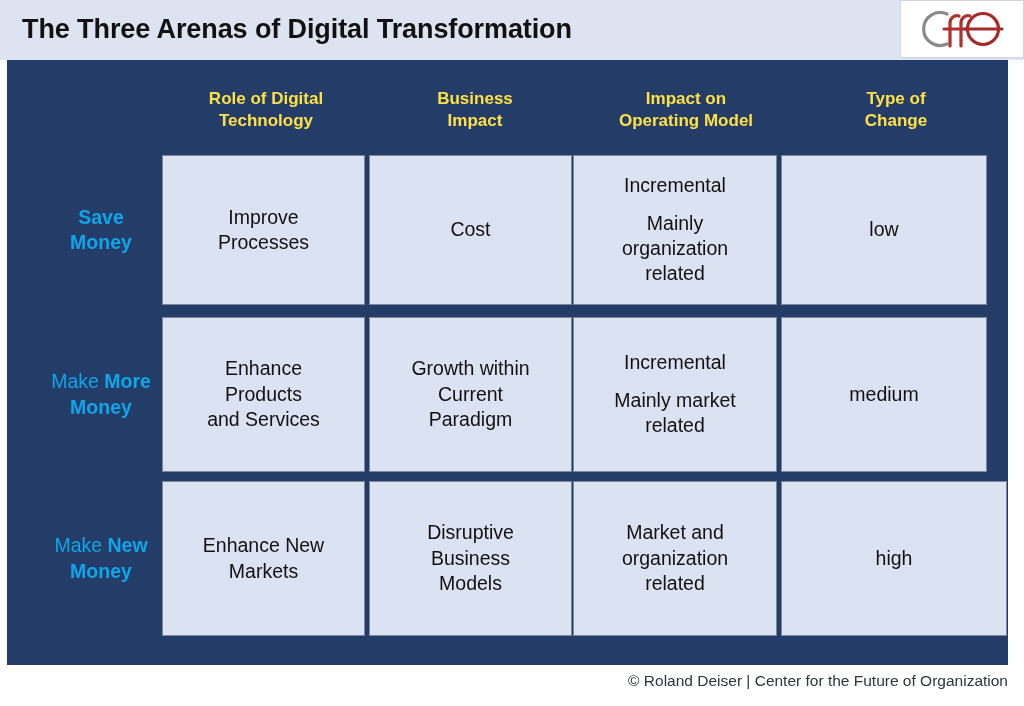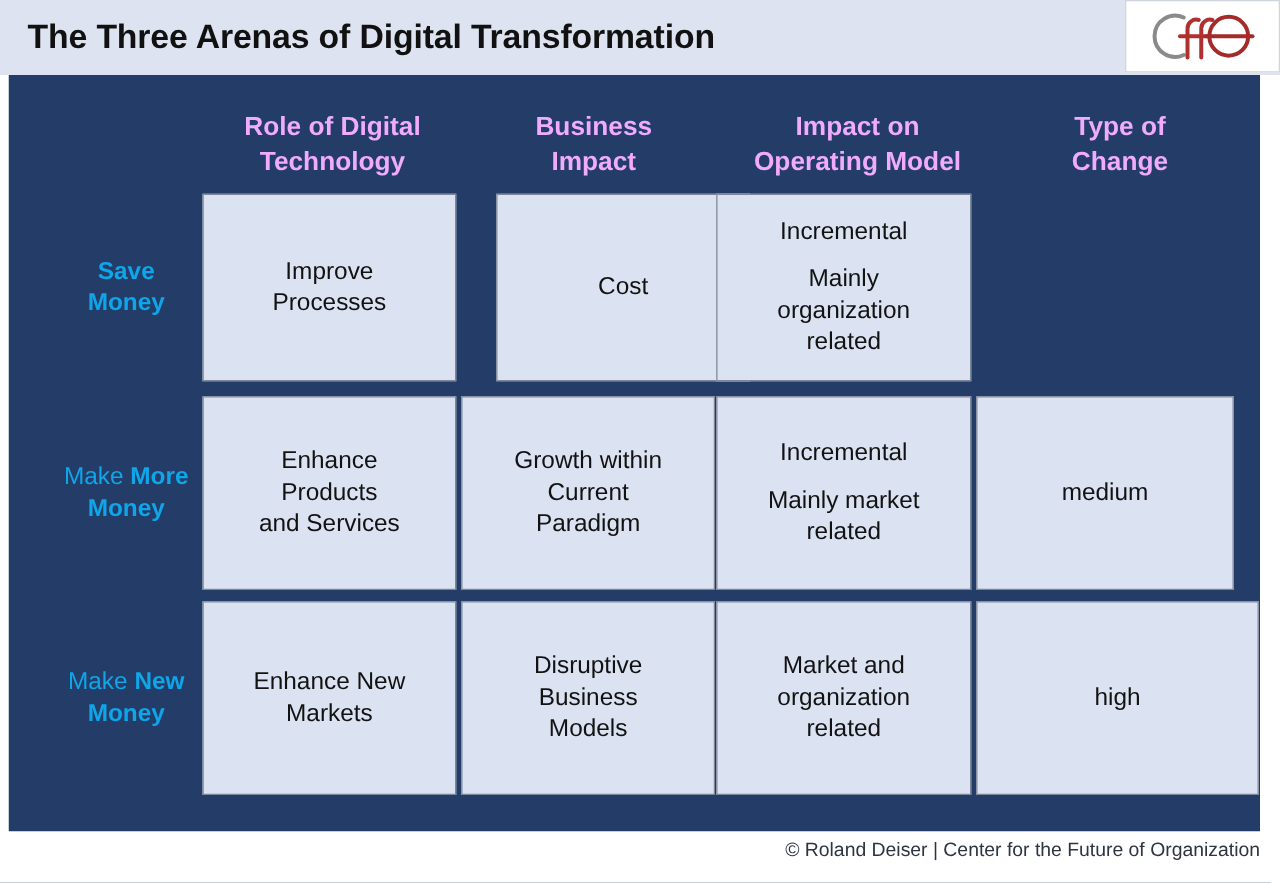--- a/index.html
+++ b/index.html
@@ -65,22 +65,22 @@
 
   
   .col-headers {
     position: absolute;
     left: 155px;
     top: 28px;
     width: 838px;
     display: flex;
   }
   .col-head {
-    color: #f0abfc;
-    font-size: 21px;
+    color: #fde047;
+    font-size: 17px;
     font-weight: bold;
     text-align: center;
     line-height: 1.32;
     padding: 0 4px;
     box-sizing: border-box;
   }
   .col-head.c1 { width: 208px; }
   .col-head.c2 { width: 210px; }
   .col-head.c3 { width: 208px; }
   .col-head.c4 { width: 212px; }
@@ -191,36 +191,43 @@
         </div>
       </div>
       <div class="cell" style="left: 155px; top: 95px; width: 203px; height: 150px;">
         <div class="stack">
           <div class="grp">
             <span class="ln">Improve</span>
             <span class="ln">Processes</span>
           </div>
         </div>
       </div>
-      <div class="cell" style="left: 362px; top: 95px; width: 203px; height: 150px; margin-left: 28px;">
+      <div class="cell" style="left: 362px; top: 95px; width: 203px; height: 150px;">
         <div class="stack">
           <div class="grp">
             <span class="ln">Cost</span>
           </div>
         </div>
       </div>
       <div class="cell" style="left: 566px; top: 95px; width: 204px; height: 150px;">
         <div class="stack">
           <div class="grp">
             <span class="ln">Incremental</span>
           </div>
           <div class="grp">
             <span class="ln">Mainly</span>
             <span class="ln">organization</span>
             <span class="ln">related</span>
+          </div>
+        </div>
+      </div>
+      <div class="cell" style="left: 774px; top: 95px; width: 206px; height: 150px;">
+        <div class="stack">
+          <div class="grp">
+            <span class="ln">low</span>
           </div>
         </div>
       </div>
       <div class="row-label" style="top: 257px; height: 155px;">
         <div>
           <span class="lbl-line">Make <b>More</b></span>
           <b class="lbl-line">Money</b>
         </div>
       </div>
       <div class="cell" style="left: 155px; top: 257px; width: 203px; height: 155px;">

